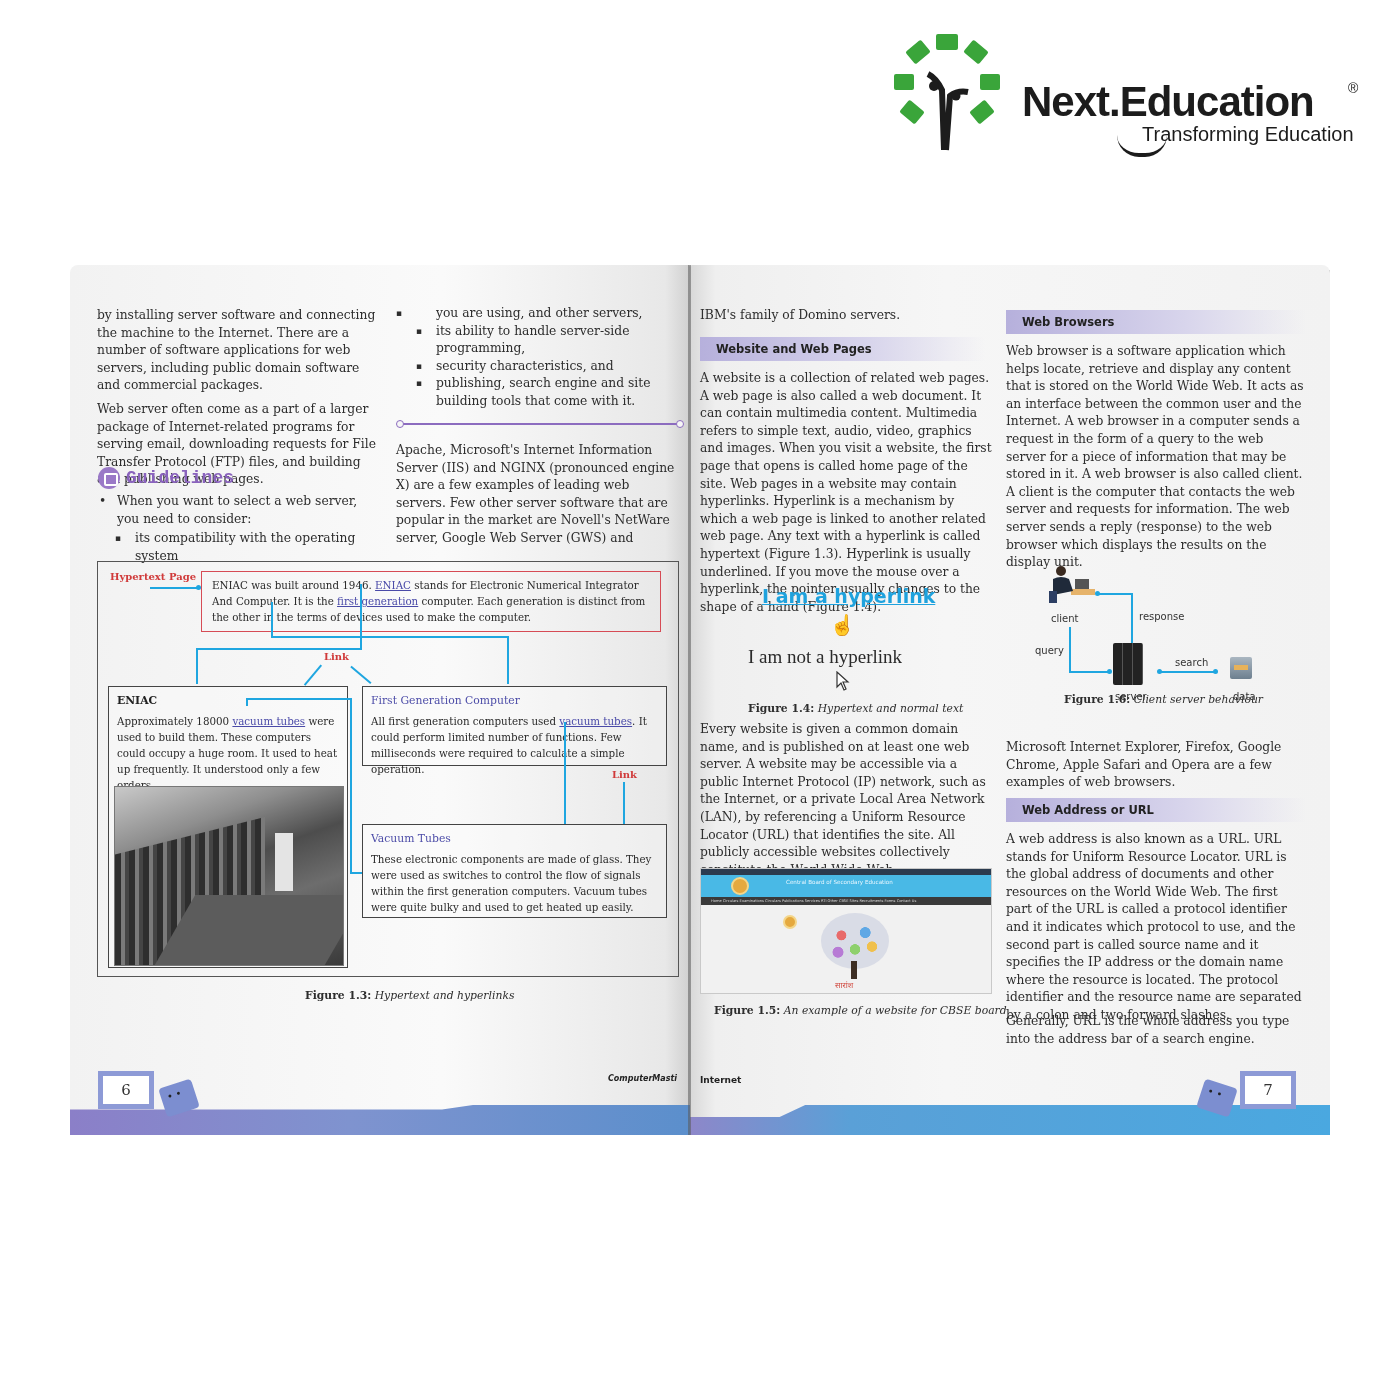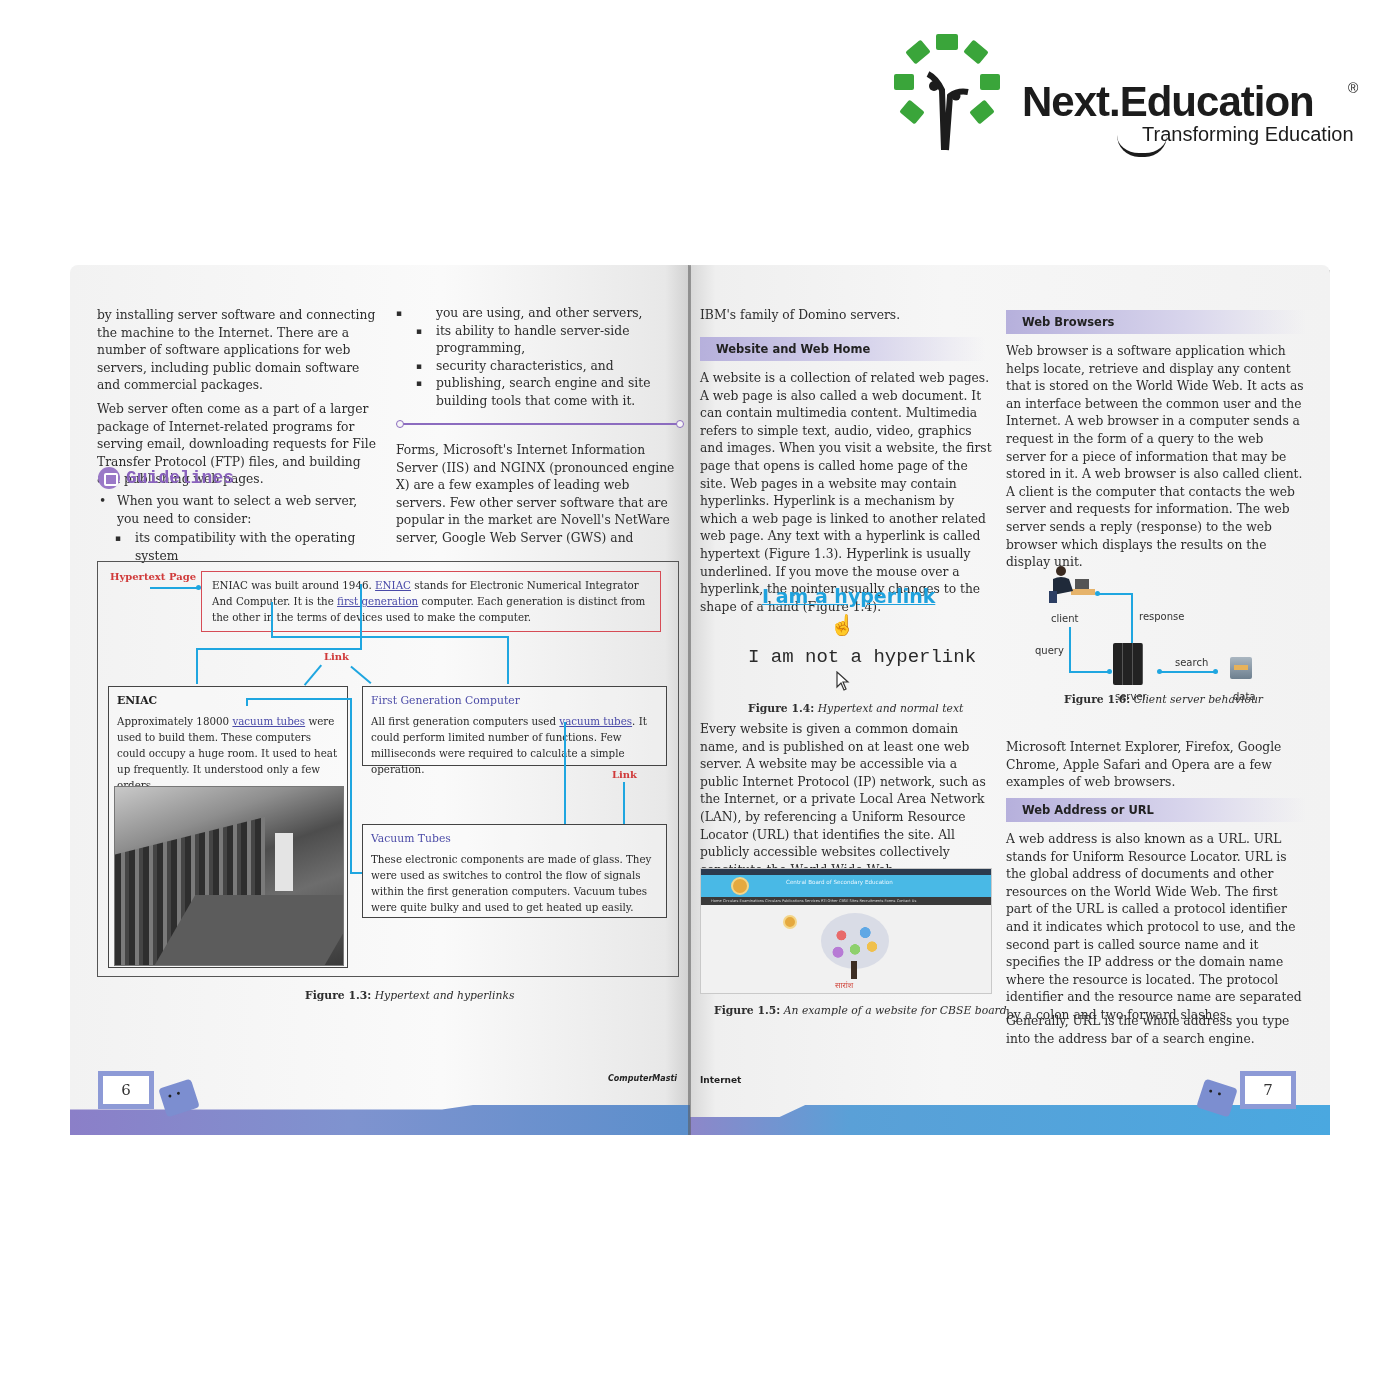--- a/index.html
+++ b/index.html
@@ -65,21 +65,21 @@
   .robot::before { content: "• •"; position: absolute; top: 5px; left: 6px; font-size: 10px; color: #222; font-family: "DejaVu Sans", sans-serif; }
   .foot-brand { position: absolute; left: 538px; bottom: 52px; font-family: "DejaVu Sans", sans-serif; font-weight: bold; font-style: italic; font-size: 8px; color: #222; text-align: center; }
   .foot-right { position: absolute; left: 0; bottom: 0; width: 640px; height: 60px; }
   .band-r { position: absolute; left: 0; bottom: 0; width: 640px; height: 30px; background: linear-gradient(90deg, #8d87c9 0%, #5aa0d7 25%, #4aa8e0 100%); clip-path: polygon(0 40%, 14% 40%, 18% 0, 100% 0, 100% 100%, 0 100%); }
   .foot-chapter { position: absolute; left: 10px; bottom: 50px; font-family: "DejaVu Sans", sans-serif; font-weight: bold; font-size: 9px; color: #222; }
 
   
   .sec-head { position: absolute; height: 24px; padding-left: 16px; display: flex; align-items: center; font-family: "DejaVu Sans", sans-serif; font-weight: bold; font-size: 11.5px; color: #222; background: linear-gradient(90deg, #b6b0dc 0%, #d8d5ec 60%, rgba(240,240,248,0) 100%); }
   .hyperlink-demo { position: absolute; left: 72px; top: 320px; font-family: "DejaVu Sans", sans-serif; font-weight: bold; font-size: 19px; color: #1fa2dd; text-decoration: underline; }
   .hand-icon { position: absolute; left: 140px; top: 348px; font-size: 20px; color: #333; }
-  .normal-demo { position: absolute; left: 58px; top: 381px; font-family: Liberation Mono, monospace; font-size: 19px; color: #2a2a2a; }
+  .normal-demo { position: absolute; left: 58px; top: 381px; font-family: Liberation Serif, serif; font-size: 19px; color: #2a2a2a; }
   .arrow-icon { position: absolute; left: 146px; top: 406px; width: 14px; height: 20px; }
 
   .cbse { position: absolute; left: 10px; top: 603px; width: 292px; height: 126px; border: 1px solid #c9c9c9; background: #f1f1f1; overflow: hidden; }
   .cbse .topbar { height: 6px; background: #2b3b4f; }
   .cbse .hdr { height: 22px; background: #49b9e6; position: relative; }
   .cbse .hdr .seal { position: absolute; left: 30px; top: 2px; width: 18px; height: 18px; border-radius: 50%; background: #e5a93f; border: 2px solid #f4d68a; }
   .cbse .hdr .t { position: absolute; left: 85px; top: 4px; font-family: "DejaVu Sans", sans-serif; font-size: 5.6px; color: #e9f7ff; }
   .cbse .nav { height: 8px; background: #3a3a3a; font-family: "DejaVu Sans", sans-serif; font-size: 3.6px; color: #ddd; padding-left: 10px; line-height: 8px; white-space: nowrap; overflow: hidden; }
   .cbse .tree { position: absolute; left: 120px; top: 44px; width: 68px; height: 56px; border-radius: 50%; background: radial-gradient(circle at 30% 40%, #e86a6a 0 8%, transparent 9%), radial-gradient(circle at 65% 35%, #5fa8e5 0 9%, transparent 10%), radial-gradient(circle at 50% 65%, #8ed06d 0 10%, transparent 11%), radial-gradient(circle at 75% 60%, #f0c04c 0 8%, transparent 9%), radial-gradient(circle at 25% 70%, #b77bd5 0 8%, transparent 9%), #d9dce6; }
   .cbse .trunk { position: absolute; left: 150px; top: 92px; width: 6px; height: 18px; background: #3d2e24; }
@@ -142,21 +142,21 @@
     <div class="txt" style="left:27px; top:228px; width:285px;">
       <ul class="b1">
         <li>When you want to select a web server, you need to consider:</li>
       </ul>
       <ul class="b2" style="margin-top:2px;">
         <li>its compatibility with the operating system</li>
       </ul>
     </div>
     <div class="divider"></div>
     <div class="txt" style="left:326px; top:177px; width:285px;">
-      <p>Forms, Microsoft's Internet Information Server (IIS) and NGINX (pronounced engine X) are a few examples of leading web servers. Few other server software that are popular in the market are Novell's NetWare server, Google Web Server (GWS) and</p>
+      <p>Apache, Microsoft's Internet Information Server (IIS) and NGINX (pronounced engine X) are a few examples of leading web servers. Few other server software that are popular in the market are Novell's NetWare server, Google Web Server (GWS) and</p>
     </div>
 
     <div class="fig13">
       <div class="lbl-red" style="left:12px; top:8px;">Hypertext Page</div>
       <div class="wire" style="left:52px; top:25px; width:48px; height:1.5px;"></div>
       <div class="dot" style="left:98px; top:23px;"></div>
 
       <div class="hyperbox">
         <span>ENIAC was built around 1946. </span><span class="lnk">ENIAC</span><span> stands for Electronic Numerical Integrator And Computer. It is the </span><span class="lnk">first generation</span><span> computer. Each generation is distinct from the other in the terms of devices used to make the computer.</span>
       </div>
@@ -208,21 +208,21 @@
       <div class="pagebox" style="left:28px; bottom:26px;">
         <span>6</span>
       </div>
       <div class="robot" style="left:92px; bottom:22px;"></div>
       <span class="foot-brand">ComputerMasti</span>
     </div>
   </div>
 
   <div class="page right">
     <div class="txt" style="left:10px; top:42px; width:295px;">IBM's family of Domino servers.</div>
-    <div class="sec-head" style="left:10px; top:72px; width:285px;">Website and Web Home</div>
+    <div class="sec-head" style="left:10px; top:72px; width:285px;">Website and Web Pages</div>
     <div class="txt" style="left:10px; top:105px; width:295px;">A website is a collection of related web pages. A web page is also called a web document. It can contain multimedia content. Multimedia refers to simple text, audio, video, graphics and images. When you visit a website, the first page that opens is called home page of the site. Web pages in a website may contain hyperlinks. Hyperlink is a mechanism by which a web page is linked to another related web page. Any text with a hyperlink is called hypertext (Figure 1.3). Hyperlink is usually underlined. If you move the mouse over a hyperlink, the pointer usually changes to the shape of a hand (Figure 1.4).</div>
 
     <div class="hyperlink-demo">I am a hyperlink</div>
     <div class="hand-icon">☝</div>
     <div class="normal-demo">I am not a hyperlink</div>
     <svg class="arrow-icon" viewBox="0 0 14 20">
         <path d="M1 1 L1 16 L5 12 L8 19 L10 18 L7 11 L12 11 Z" fill="#fff" stroke="#333" stroke-width="1.2"></path>
       </svg>
     <div class="caption" style="left:58px; top:437px;">
       <b>Figure 1.4:</b> <i>Hypertext and normal text</i>

